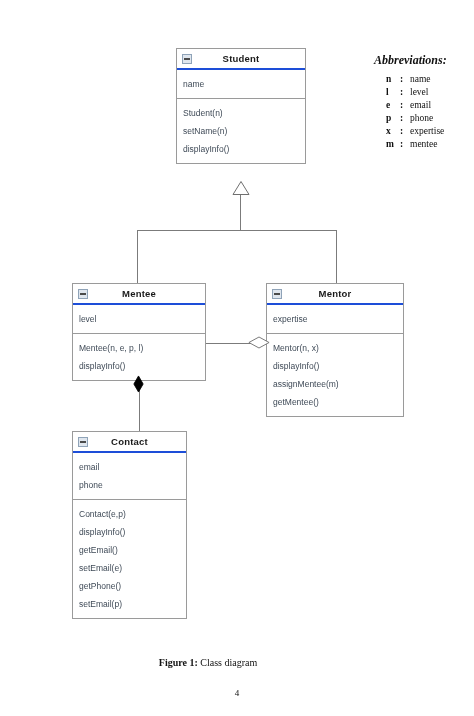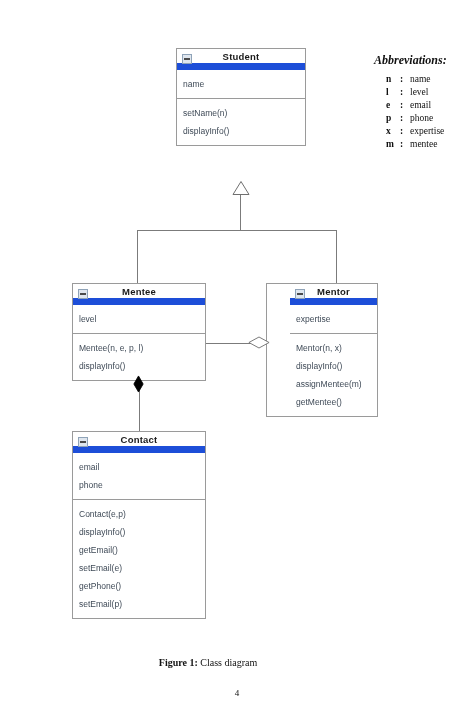--- a/index.html
+++ b/index.html
@@ -24,21 +24,21 @@
   .uml-class {
     position: absolute;
     border: 1px solid #9a9a9a;
     background: #ffffff;
     box-sizing: border-box;
     z-index: 5;
   }
   .uml-header {
     position: relative;
     height: 21px;
-    border-bottom: 7px solid #1d4ed8;
+    border-bottom: 2px solid #1d4ed8;
     box-sizing: border-box;
     display: flex;
     align-items: center;
     justify-content: center;
     background: #ffffff;
   }
   .uml-title {
     font-size: 9.5px;
     font-weight: bold;
     color: #1a1a1a;
@@ -187,56 +187,57 @@
 
   <div class="uml-class" style="left:176px; top:48px; width:130px;">
     <div class="uml-header">
       <span class="collapse-icon"></span>
       <span class="uml-title">Student</span>
     </div>
     <div class="uml-section">
       <div class="uml-row">name</div>
     </div>
     <div class="uml-section last">
+      <div class="uml-row">Student(n)</div>
       <div class="uml-row">setName(n)</div>
       <div class="uml-row">displayInfo()</div>
     </div>
   </div>
 
   <div class="uml-class" style="left:72px; top:283px; width:134px;">
     <div class="uml-header">
       <span class="collapse-icon"></span>
       <span class="uml-title">Mentee</span>
     </div>
     <div class="uml-section">
       <div class="uml-row">level</div>
     </div>
     <div class="uml-section last">
       <div class="uml-row">Mentee(n, e, p, l)</div>
       <div class="uml-row">displayInfo()</div>
     </div>
   </div>
 
-  <div class="uml-class" style="left:266px; top:283px; width:112px;padding-left:23px;">
+  <div class="uml-class" style="left:266px; top:283px; width:138px;">
     <div class="uml-header">
       <span class="collapse-icon"></span>
       <span class="uml-title">Mentor</span>
     </div>
     <div class="uml-section">
       <div class="uml-row">expertise</div>
     </div>
     <div class="uml-section last">
       <div class="uml-row">Mentor(n, x)</div>
       <div class="uml-row">displayInfo()</div>
       <div class="uml-row">assignMentee(m)</div>
       <div class="uml-row">getMentee()</div>
     </div>
   </div>
 
-  <div class="uml-class" style="left:72px; top:431px; width:134px;">
+  <div class="uml-class" style="left:72px; top:431px; width:115px;">
     <div class="uml-header">
       <span class="collapse-icon"></span>
       <span class="uml-title">Contact</span>
     </div>
     <div class="uml-section">
       <div class="uml-row">email</div>
       <div class="uml-row">phone</div>
     </div>
     <div class="uml-section last">
       <div class="uml-row">Contact(e,p)</div>

